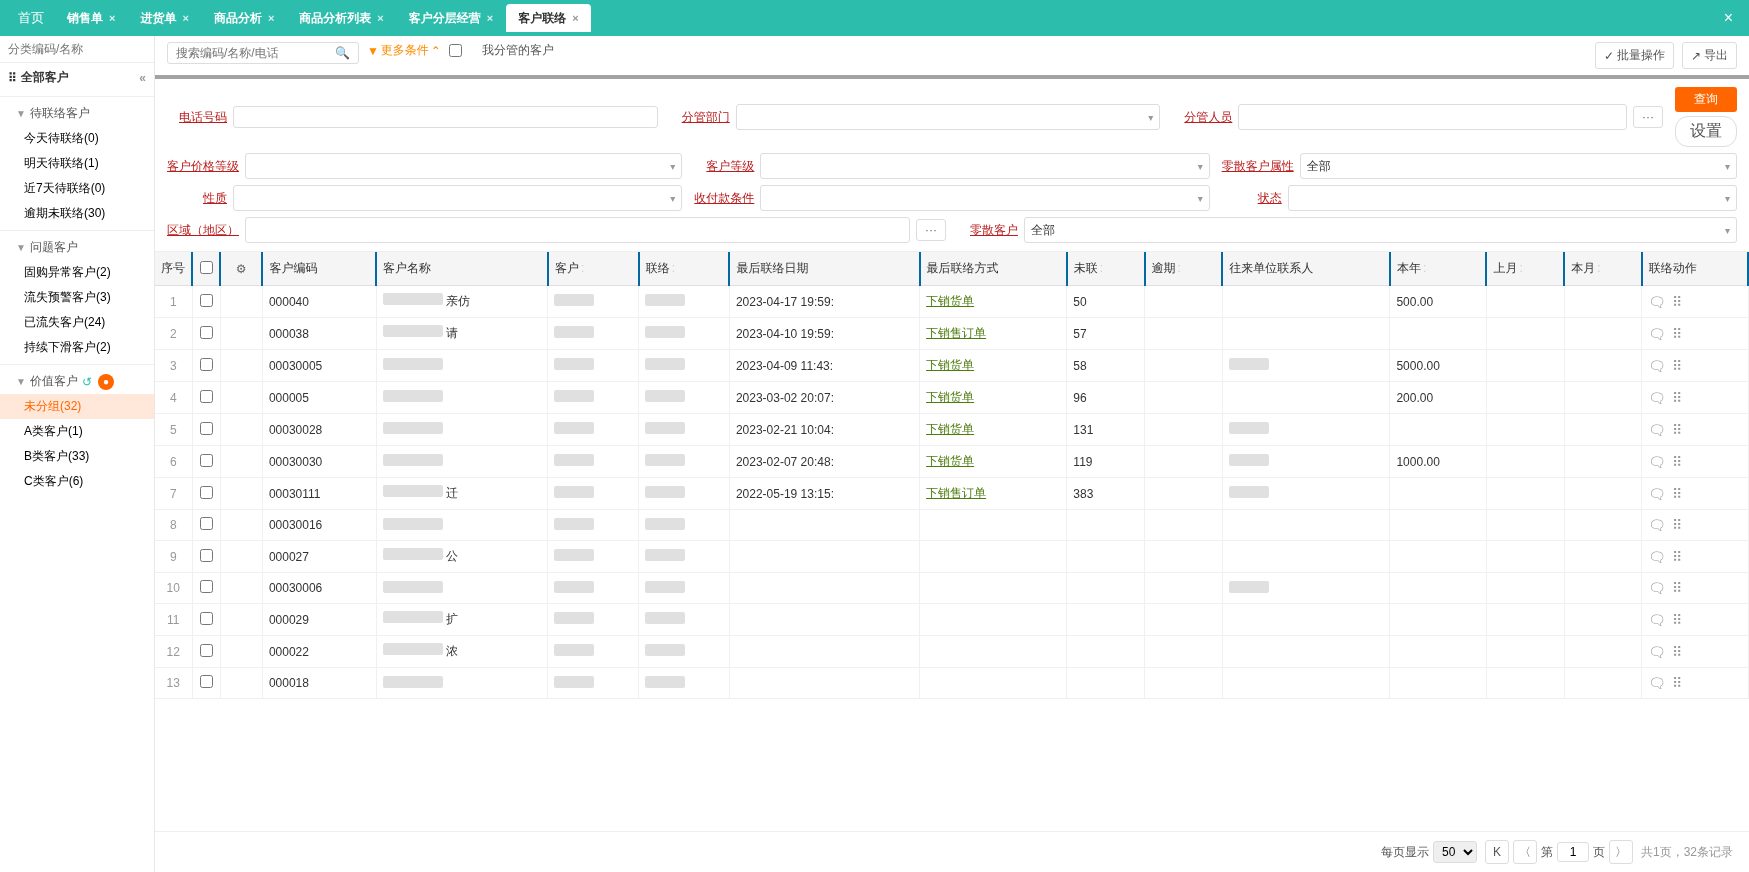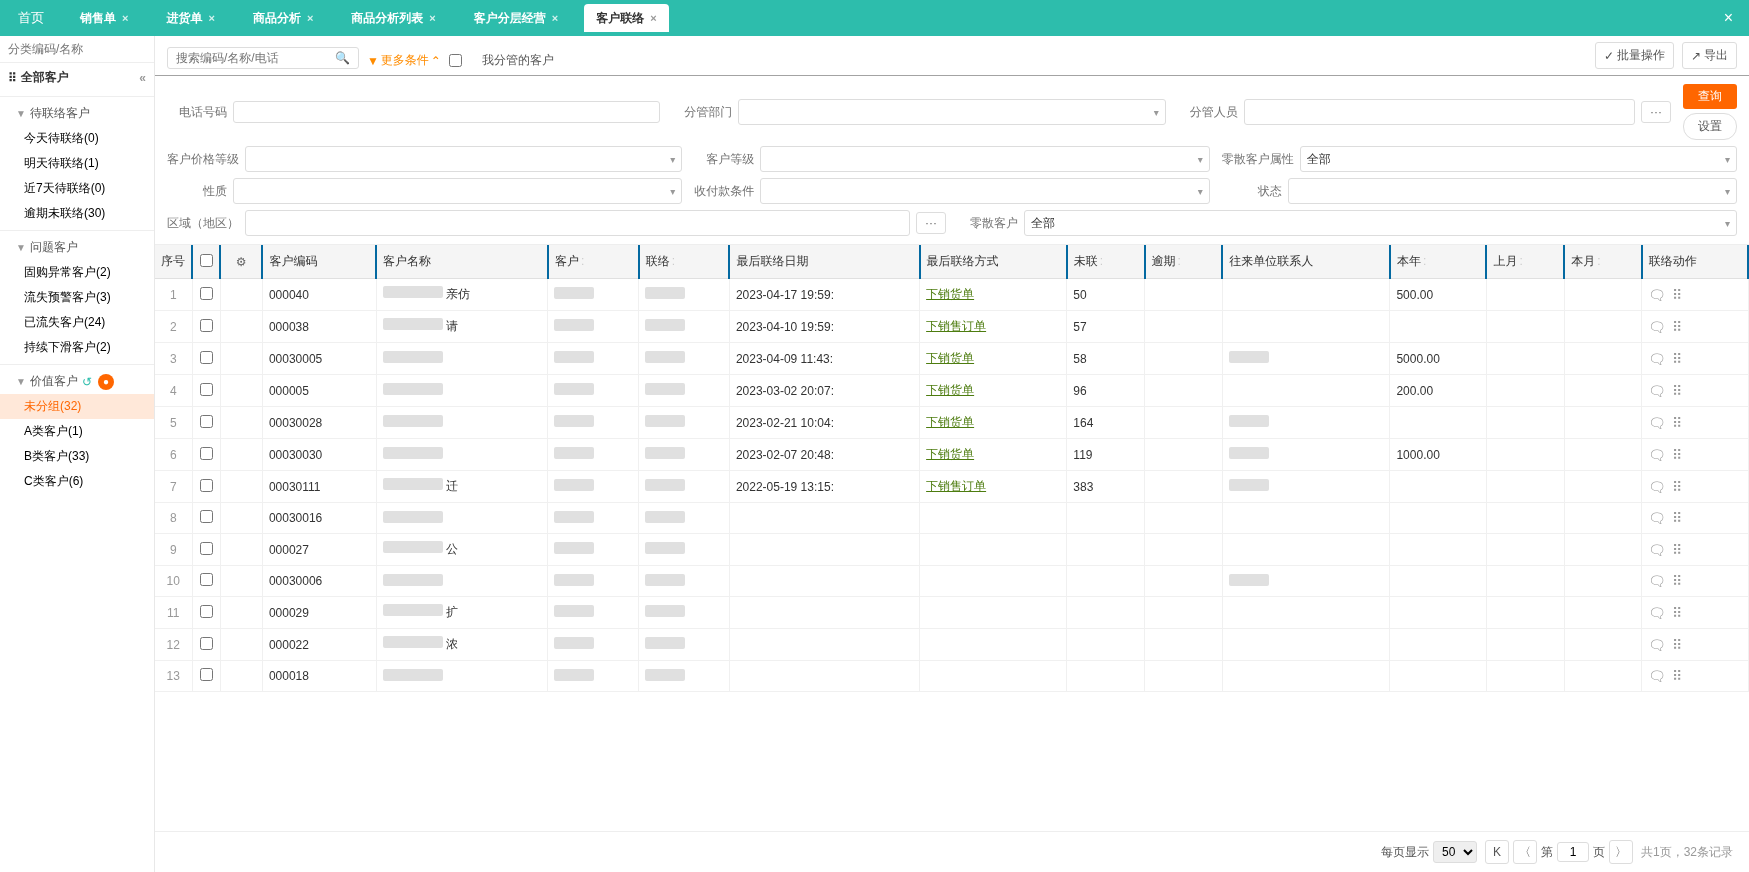--- a/index.html
+++ b/index.html
@@ -5,21 +5,21 @@
     * { box-sizing: border-box; margin: 0; padding: 0; font-family: "Microsoft YaHei", "PingFang SC", sans-serif; font-size: 12px; }
     body { background: #f5f5f5; overflow: hidden; }
 
     
     .tab-bar {
       display: flex;
       align-items: center;
       background: #2dbdac;
       height: 36px;
       padding: 16px 8px;
-      gap: 14px;
+      gap: 1px;
     }
     .tab-item {
       display: flex;
       align-items: center;
       padding: 0 12px;
       height: 28px;
       border-radius: 4px 4px 0 0;
       cursor: pointer;
       color: #fff;
       font-size: 13px;
@@ -147,24 +147,24 @@
     .content-area {
       flex: 1;
       display: flex;
       flex-direction: column;
       overflow: hidden;
     }
 
     
     .filter-bar {
       background: #fff;
-      border-bottom: 1px solid #a3a3a3;
+      border-bottom: 4px solid #a3a3a3;
       padding: 6px 12px;
       display: flex;
-      align-items: flex-end;
+      align-items: flex-start;
       gap: 8px;
     }
     .filter-search-box {
       display: flex;
       align-items: center;
       border: 1px solid #ddd;
       border-radius: 3px;
       padding: 3px 8px;
       gap: 4px;
       min-width: 160px;
@@ -221,24 +221,25 @@
       margin-bottom: 6px;
     }
     .filter-row:last-child { margin-bottom: 0; }
     .filter-field {
       display: flex;
       align-items: center;
       gap: 6px;
       flex: 1;
     }
     .filter-label {
-      color: #737373;
+      color: #b91c1c;
       white-space: nowrap;
       min-width: 60px;
       text-align: right;
+      text-decoration: underline;
     }
     .filter-input {
       flex: 1;
       border: 1px solid #ddd;
       border-radius: 3px;
       padding: 3px 6px;
       font-size: 12px;
       color: #333;
       outline: none;
     }
@@ -280,21 +281,21 @@
       cursor: pointer;
       font-size: 12px;
     }
     .btn-default {
       background: #fff;
       color: #555;
       border: 1px solid #ddd;
       border-radius: 13px;
       padding: 4px 14px;
       cursor: pointer;
-      font-size: 12px;
+      font-size: 16px;
     }
 
     
     .table-wrapper {
       flex: 1;
       overflow: auto;
       background: #fff;
     }
     table {
       width: 100%;
@@ -837,21 +838,21 @@
       <td>
         <span class="blurred-sm"></span>
       </td>
       <td>
         <span class="blurred-sm"></span>
       </td>
       <td>2023-02-21 10:04:</td>
       <td>
         <span class="link-text">下销货单</span>
       </td>
-      <td>164</td>
+      <td>131</td>
       <td></td>
       <td>
         <span class="blurred-sm"></span>
       </td>
       <td></td>
       <td></td>
       <td></td>
       <td>
         <div class="action-cell">
           <span class="action-icon">🗨</span>

